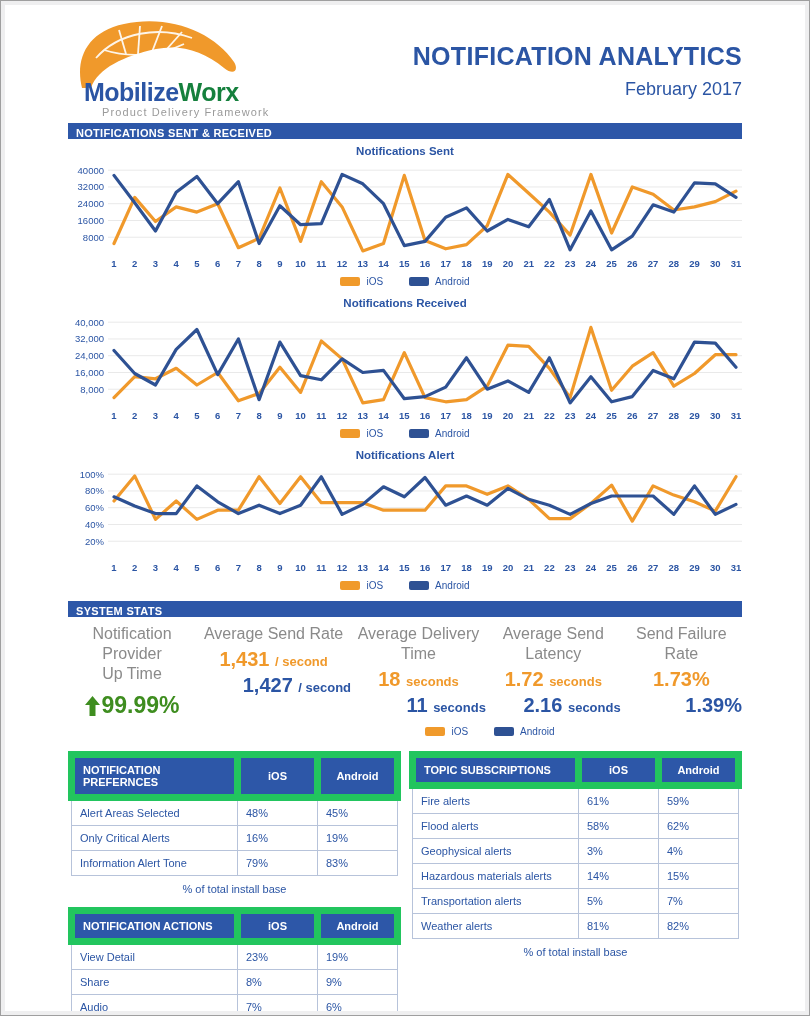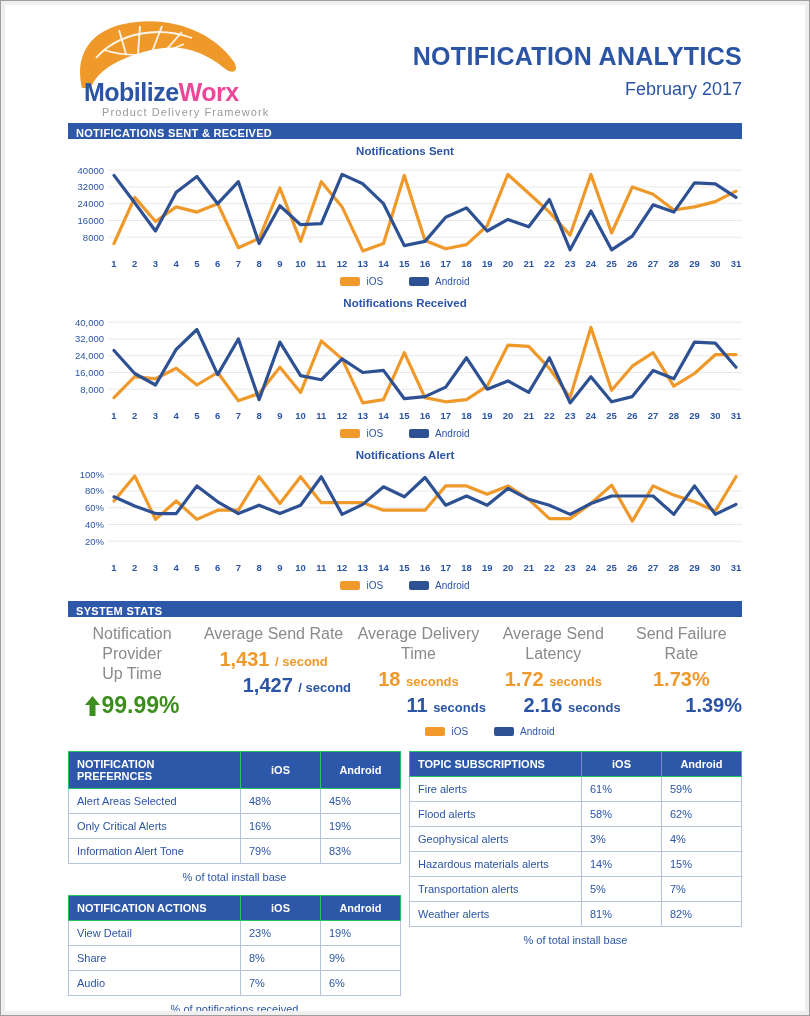--- a/index.html
+++ b/index.html
@@ -6,21 +6,21 @@
   body { margin:0; background:#e9e9e9; font-family:"Liberation Sans", sans-serif; }
   .canvas { width:810px; height:1016px; border:1px solid #9f9f9f; background:#efeff0; padding:4px; margin:0 auto; }
   .page { width:100%; height:100%; background:#fff; padding-top:13px; overflow:hidden; }
   .main { width:674px; margin:0 auto; }
 
   
   .hdr { display:flex; justify-content:space-between; height:98px; margin-bottom:7px; }
   .logo { position:relative; width:260px; height:98px; }
   .logo svg.swoosh { position:absolute; left:6px; top:0; }
   .brand { position:absolute; left:16px; top:60px; font-size:25px; font-weight:bold; letter-spacing:-0.5px; }
-  .brand .b1 { color:#2B55A4; } .brand .b2 { color:#ec4899; }
+  .brand .b1 { color:#2B55A4; } .brand .b2 { color:#15803d; }
   .tagline { position:absolute; left:34px; top:88px; font-size:11px; color:#9a9a9a; letter-spacing:1.1px; }
   .titleblock { text-align:right; padding-top:24px; }
   .h1 { font-size:25px; font-weight:bold; color:#2B55A4; letter-spacing:0.3px; }
   .h2 { font-size:18px; color:#2B55A4; margin-top:8px; }
 
   
   .banner { height:16px; line-height:20px; background:#2D57A8; color:#fff; font-size:11px;
             font-weight:bold; padding-left:8px; letter-spacing:0.3px; }
 
   
@@ -46,21 +46,21 @@
   .val-android { color:#2B55A4; font-weight:bold; font-size:20px; margin:3px 0;text-align:right; }
   .unit { font-size:13px; }
   .uptime-val { color:#3E8D1F; font-weight:bold; font-size:23px; margin-top:8px;
                 display:flex; align-items:center; justify-content:center; gap:2px; }
   .stats-legend { margin:4px 0 2px; transform:translateX(85px); }
 
   
   .tables { display:flex; gap:8px; margin-top:13px; }
   .tcol { flex:1; }
   table.dtable { width:100%; border-collapse:collapse; font-size:11px; }
-  .dtable th { background:#2D57A8; color:#fff; border:1px solid #22c55e; padding:6px 8px; font-weight:bold; }
+  .dtable th { background:#2D57A8; color:#fff; border:7px solid #22c55e; padding:6px 8px; font-weight:bold; }
   .dtable th.t-title { text-align:left; }
   .dtable th.t-col { width:80px; text-align:center; }
   .dtable td { border:1px solid #b7c3da; color:#2B55A4; padding:6px 8px; }
   .dtable td.val { text-align:left; }
   .footnote { text-align:center; color:#2B55A4; font-size:11px; margin:7px 0 12px; }
 </style>
 </head>
 <body>
 
 <div class="canvas">

